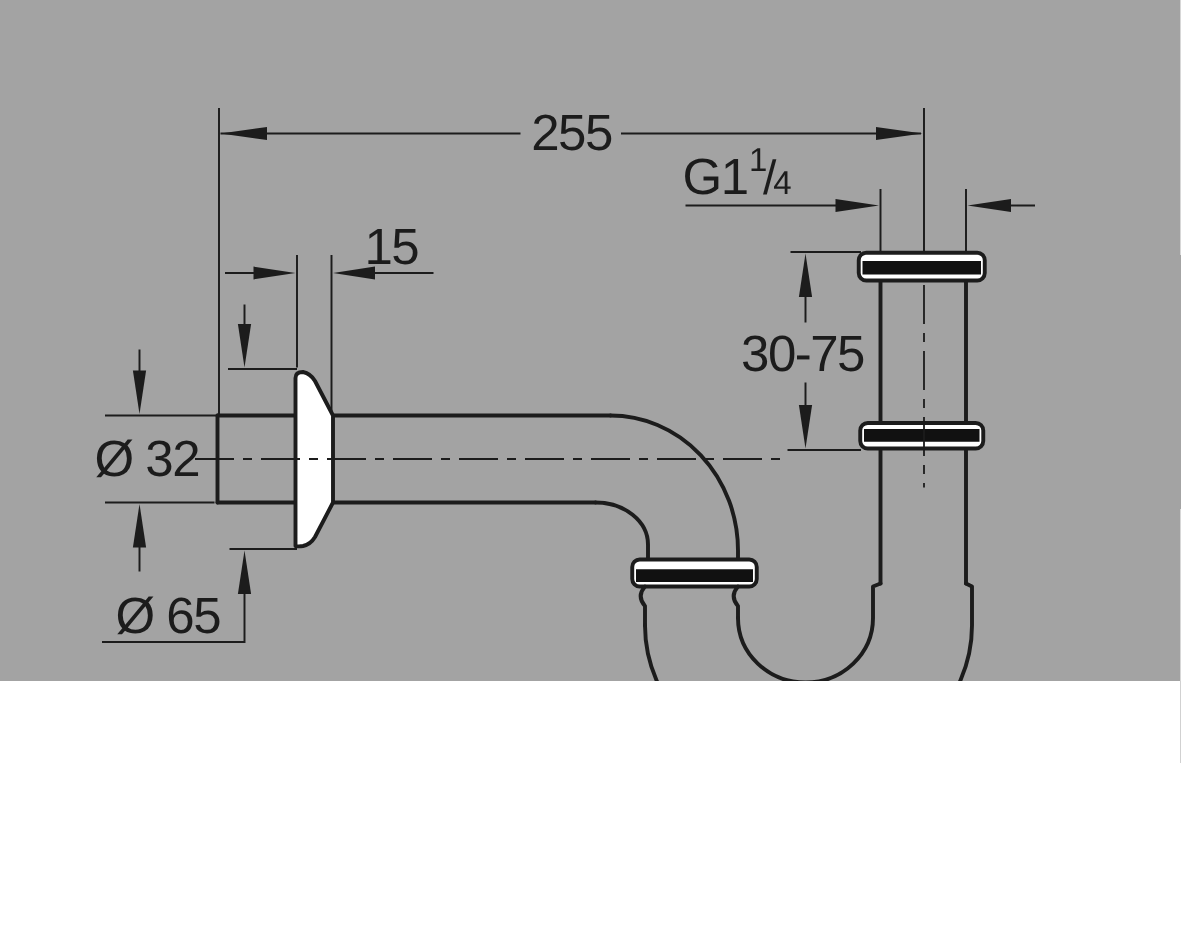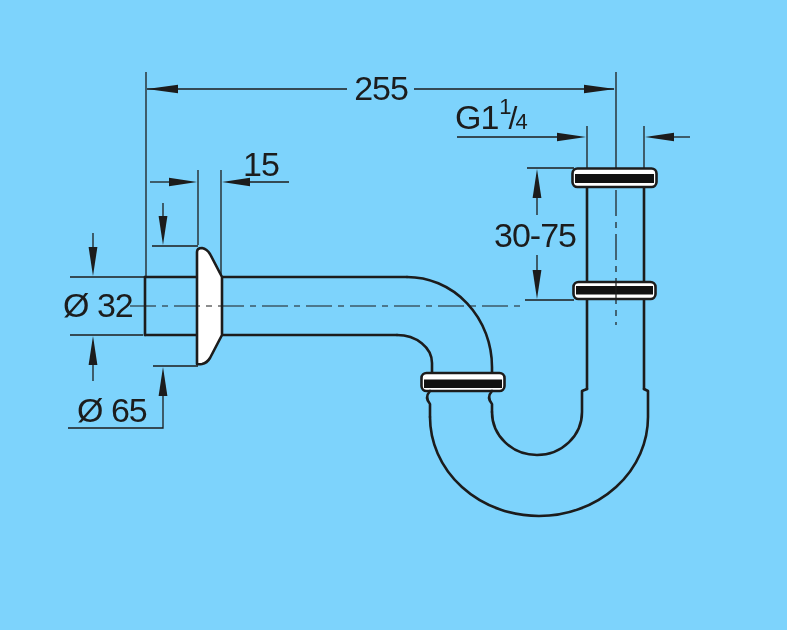--- a/index.html
+++ b/index.html
@@ -1,19 +1,19 @@
 <!DOCTYPE html>
 <html><head>
 <meta charset="utf-8">
 <style>
   html,body{margin:0;padding:0;background:#ffffff;}
   .canvas{
     position:relative;
-    width:787px;height:630px;
-    background:#7dd3fc;
+    width:787px;height:454px;
+    background:#a3a3a3;
     overflow:hidden;
   }
   svg text{
     font-family:"Liberation Sans", sans-serif;
     fill:#1c1c1c;
     font-size:34px;
     letter-spacing:-1px;
   }
   .outline{fill:none;stroke:#1c1c1c;stroke-width:2.6;stroke-linejoin:round;stroke-linecap:round;}
   .outline-fill{fill:#ffffff;stroke:#1c1c1c;stroke-width:2.6;stroke-linejoin:round;}

